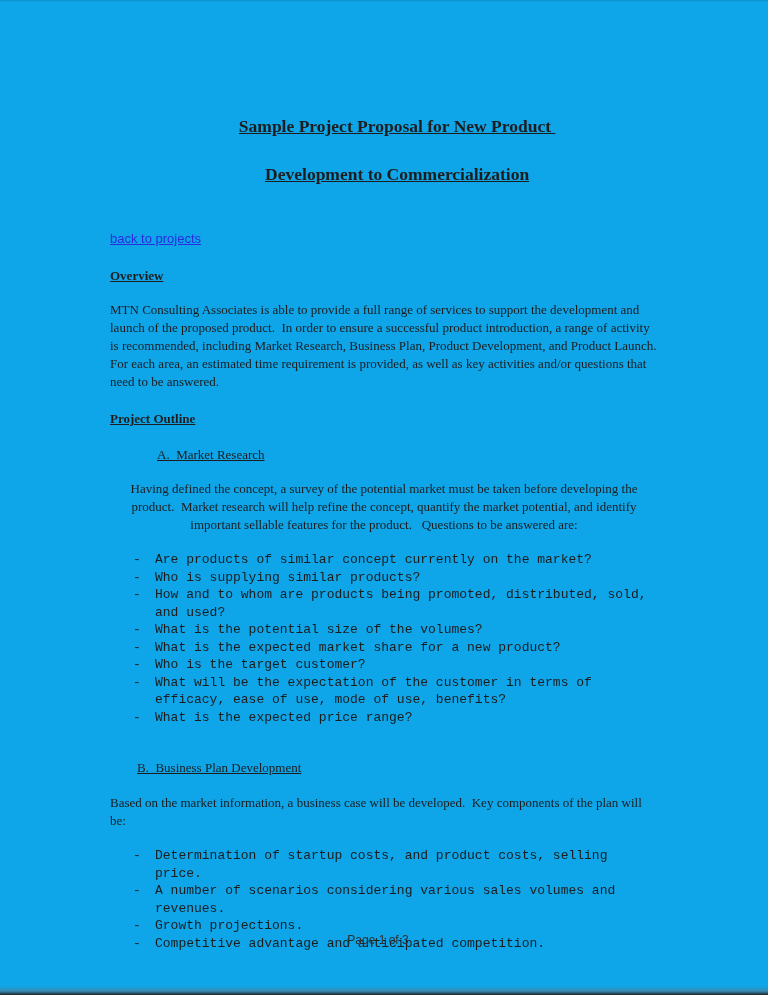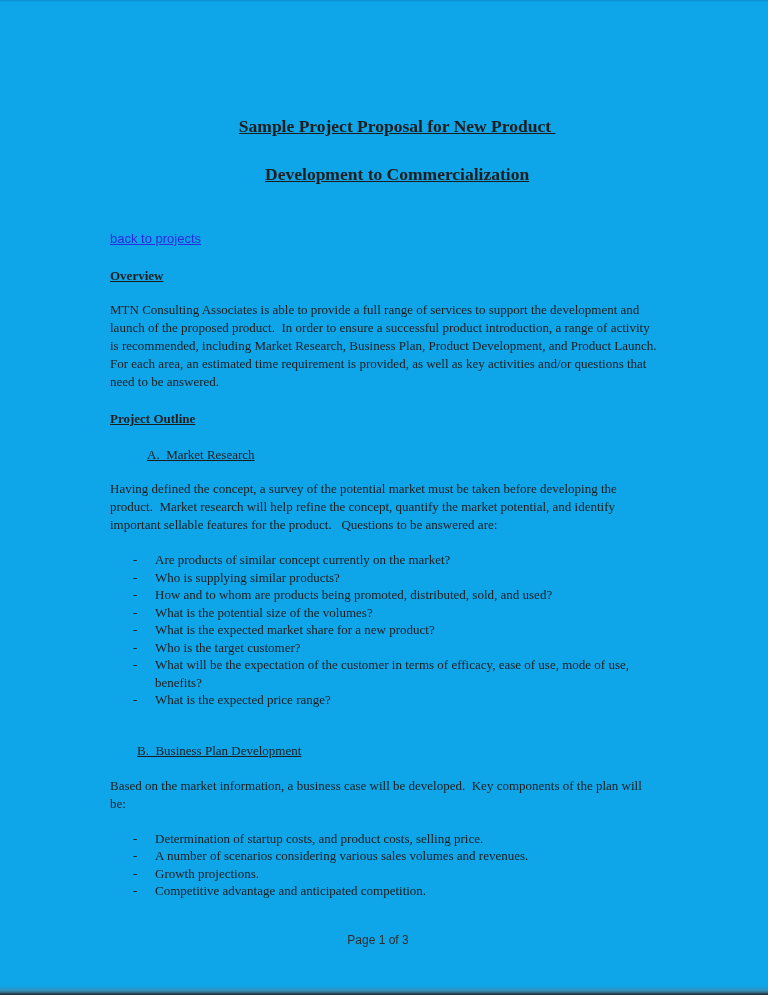--- a/index.html
+++ b/index.html
@@ -63,32 +63,33 @@
     line-height: 18px;
     white-space: pre-wrap;
   }
   .para-overview { margin-top: 17px; }
   .section-label {
     font-size: 13px;
     line-height: 17px;
     text-decoration: underline;
     white-space: pre-wrap;
   }
-  .label-a { margin-top: 19px; margin-left: 37px; }
+  .label-a { margin-top: 19px; margin-left: 47px; }
   .label-b { margin-top: 33px; margin-left: 27px; }
-  .para-a { margin-top: 17px; }
+  .para-a { margin-top: 17px; text-align: center; }
   .para-b { margin-top: 18px; }
   .bullets { margin-top: 17px; }
   .bullets-b { margin-top: 17px; }
   .bullet {
     position: relative;
     padding-left: 45px;
     font-size: 13px;
     line-height: 17.5px;
     white-space: pre-wrap;
+    font-family: Liberation Mono, monospace;
   }
   .bullet::before {
     content: "-";
     position: absolute;
     left: 23px; top: 0;
   }
   .footer {
     position: absolute;
     top: 933px; left: 0; right: 12px;
     text-align: center;

